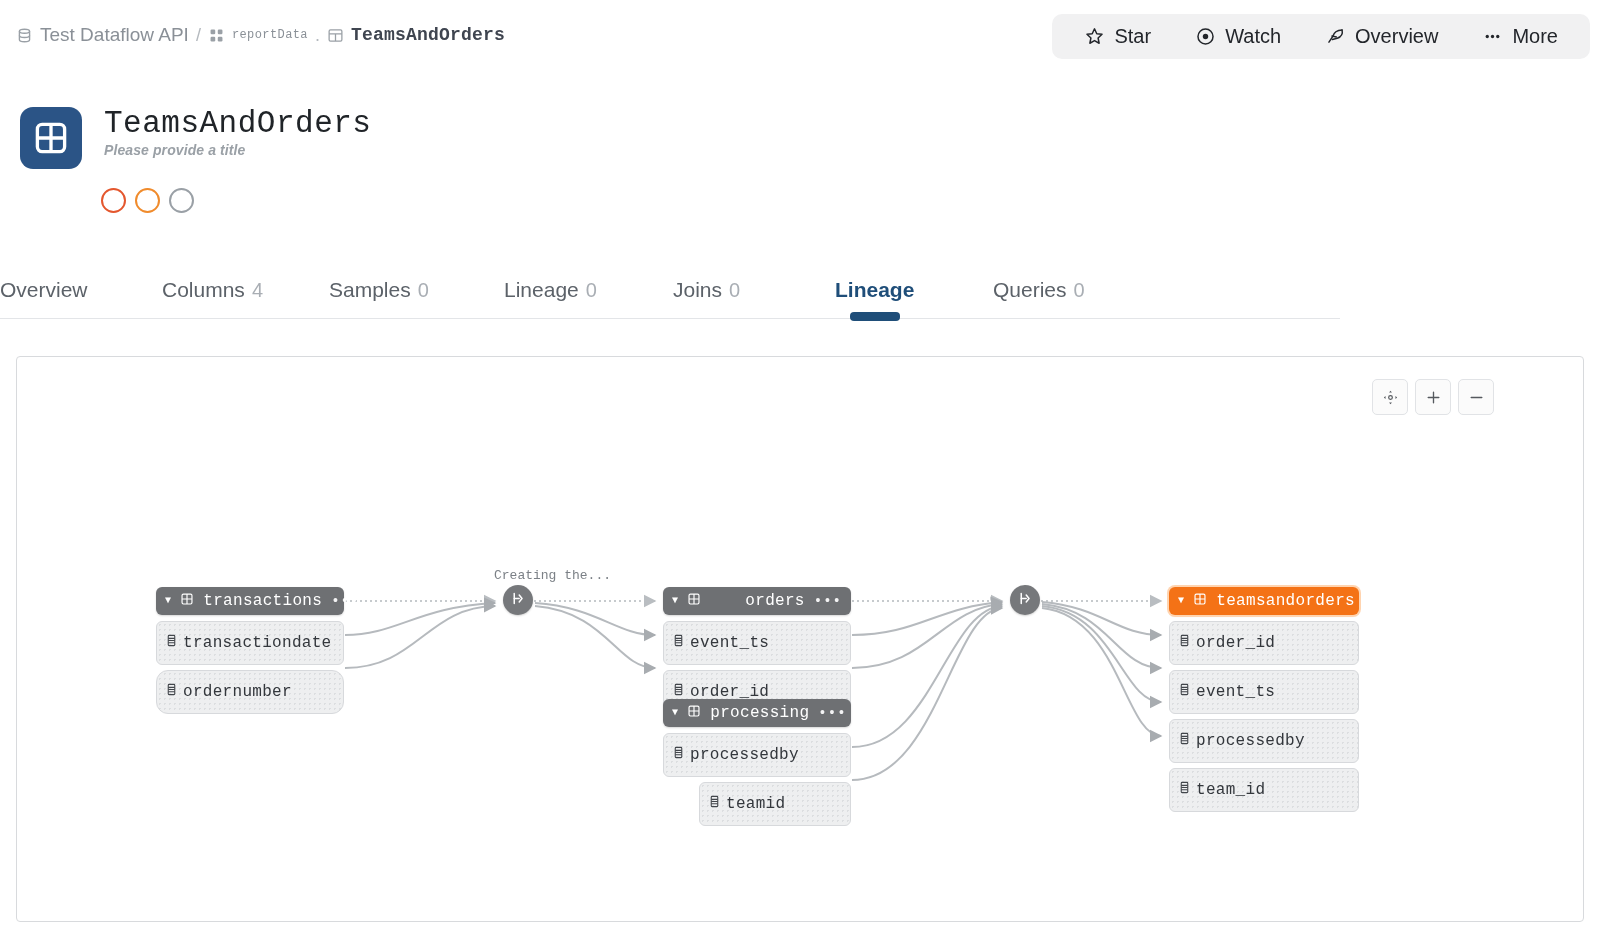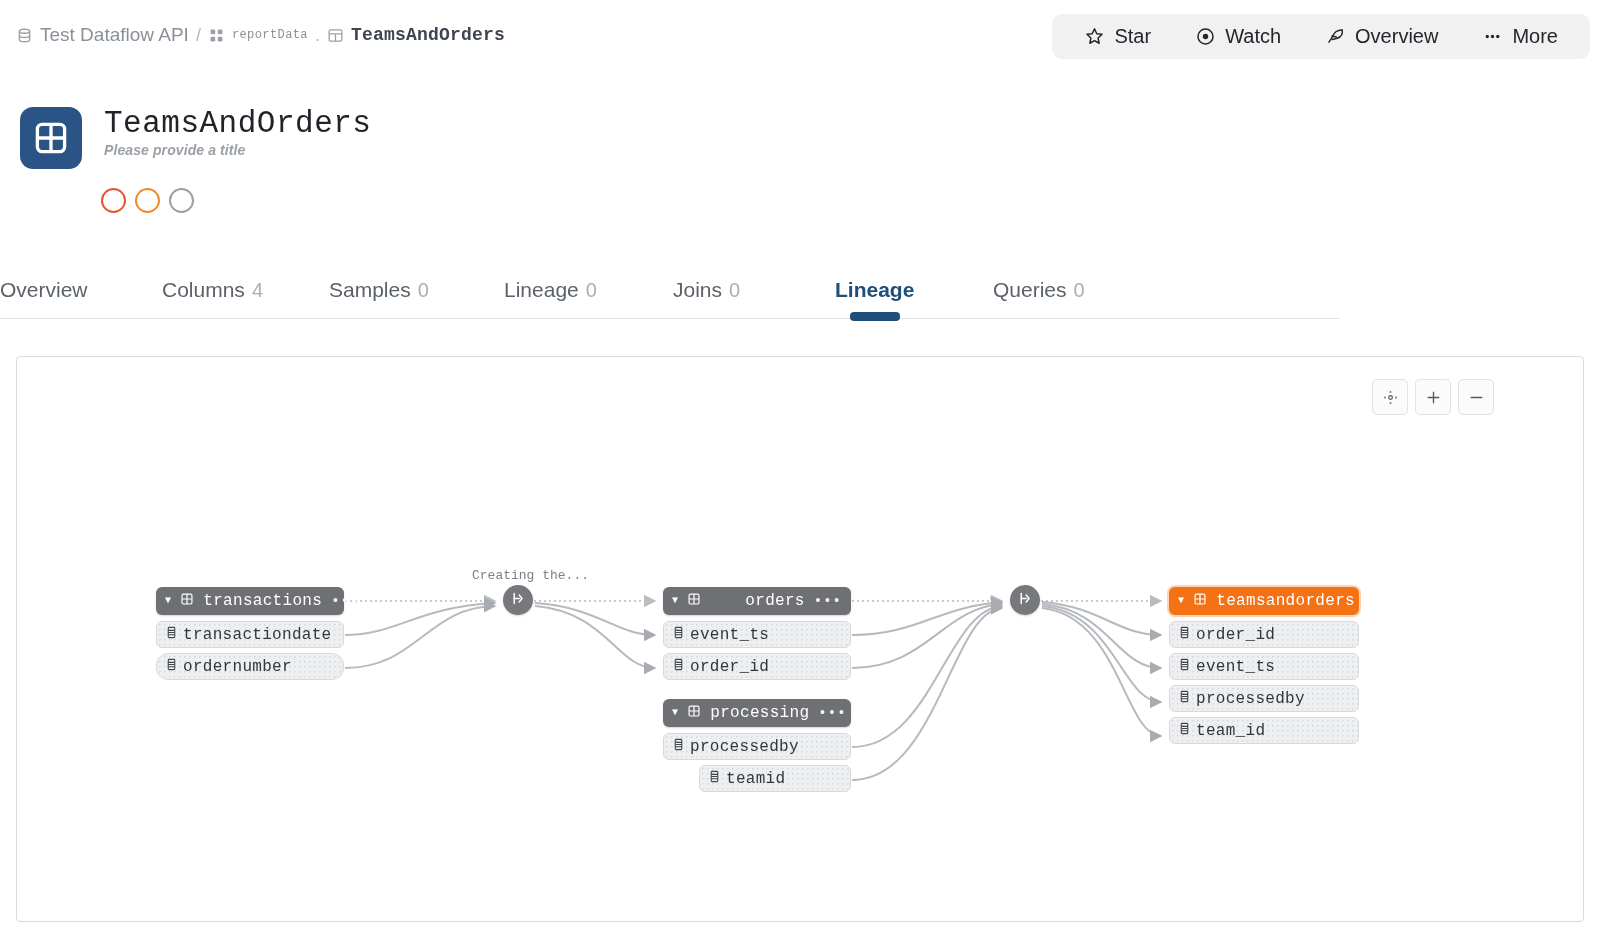--- a/index.html
+++ b/index.html
@@ -122,21 +122,21 @@
     cursor: pointer;
     box-shadow: 0 1px 2px rgba(0,0,0,.16);
   }
   .node-head.accent { background: #f47216; box-shadow: 0 0 0 2px #ffd4b0, 0 1px 2px rgba(0,0,0,.2); }
   .node-head .hname { flex: 1; white-space: nowrap; text-align: right; }
   .node-head .kebab { letter-spacing: 1px; font-size: 14px; opacity: .92; }
   .chev { font-size: 10px; line-height: 1; }
 
   .col {
     display: flex; align-items: center; gap: 10px;
-    height: 27px; padding: 0 9px 0 26px;
+    height: 44px; padding: 0 9px 0 26px;
     border: 1px solid #d7d9dc; border-radius: 6px;
     background-color: #eeeff0;
     background-image: radial-gradient(#dcdee0 1px, transparent 1px);
     background-size: 5px 5px;
     color: #33373c;
     font-family: "Liberation Mono", monospace;
     font-size: 16px; letter-spacing: .3px;
     white-space: nowrap;
     cursor: pointer;
   }
@@ -475,21 +475,21 @@
           <span class="cicon">
             <svg width="13" height="13" viewBox="0 0 24 24" fill="none" stroke="#42464b" stroke-width="2">
                 <rect x="6" y="2.5" width="12" height="19" rx="1.6"></rect>
                 <path d="M6 8h12M6 12h12M6 16h12"></path>
               </svg>
           </span>
           <span>team_id</span>
         </div>
       </div>
 
-      <div class="junction-label" style="left:455px; top:211px;">Creating the...</div>
+      <div class="junction-label" style="left:477px; top:211px;">Creating the...</div>
       <div class="junction" style="left:486px; top:228px;">
         <span>
           <svg width="17" height="17" viewBox="0 0 24 24" fill="none" stroke="#ffffff" stroke-width="2.1" stroke-linecap="round" stroke-linejoin="round">
             <path d="M6 5v14"></path>
               <path d="M6 12h7"></path>
               <path d="M13 7l4 5-4 5"></path>
           </svg>
         </span>
       </div>
       <div class="junction" style="left:993px; top:228px;">

